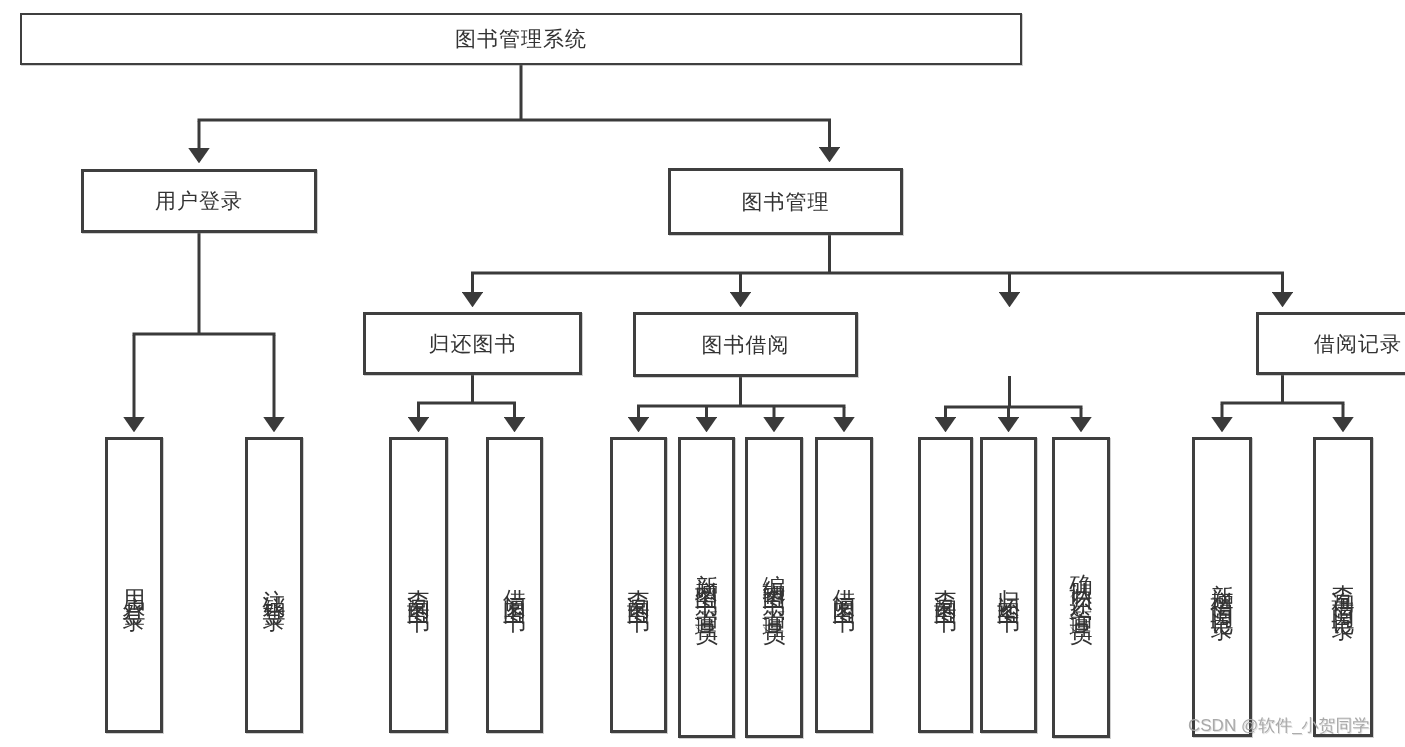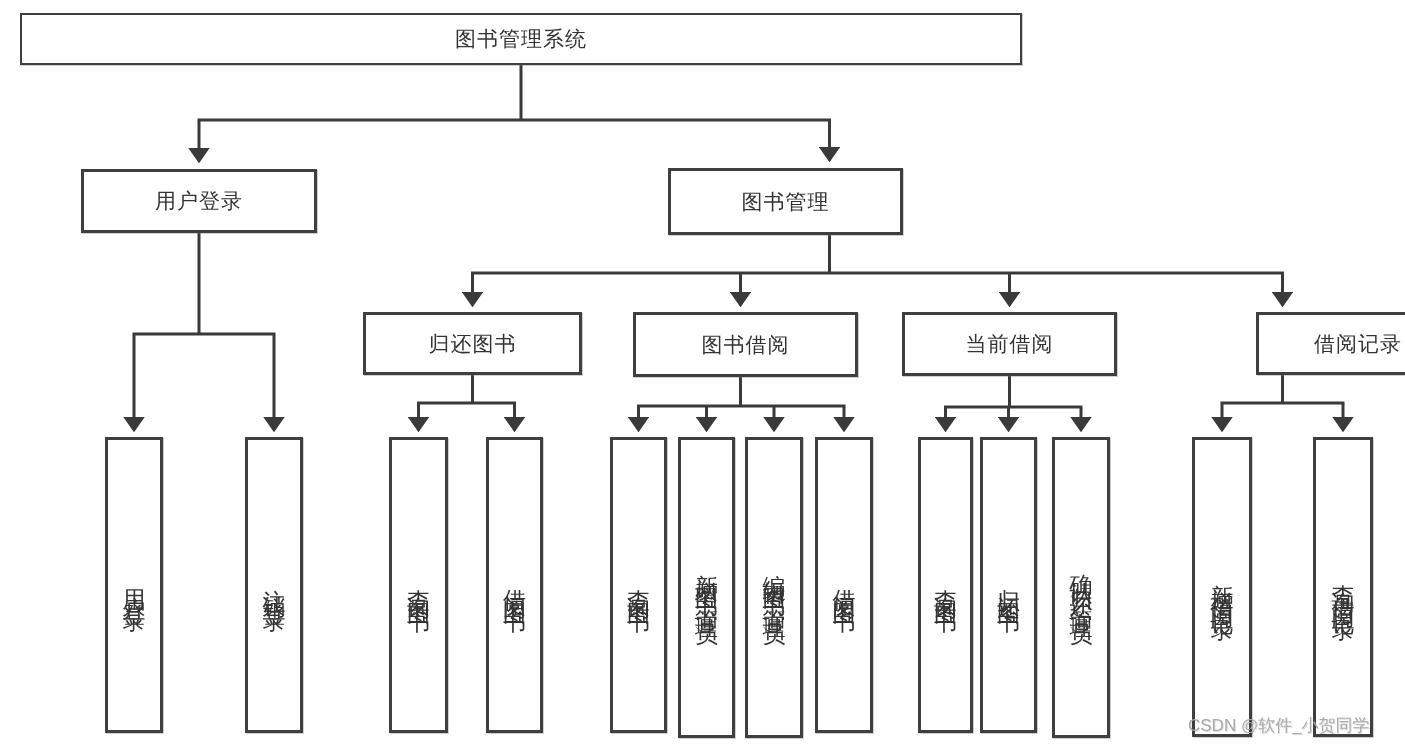--- a/index.html
+++ b/index.html
@@ -126,23 +126,20 @@
   <div class="hbox" id="n-book-mgmt">
     <span>图书管理</span>
   </div>
 
   <div class="hbox" id="n-new-book">
     <span>归还图书</span>
   </div>
   <div class="hbox" id="n-book-borrow">
     <span>图书借阅</span>
   </div>
-  <div class="hbox" id="n-current">
-    <span>当前借阅</span>
-  </div>
   <div class="hbox" id="n-records">
     <span>借阅记录</span>
   </div>
 
   <div class="vbox" id="l1">
     <span class="vtext">用户登录</span>
   </div>
   <div class="vbox" id="l2">
     <span class="vtext">注销登录</span>
   </div>

